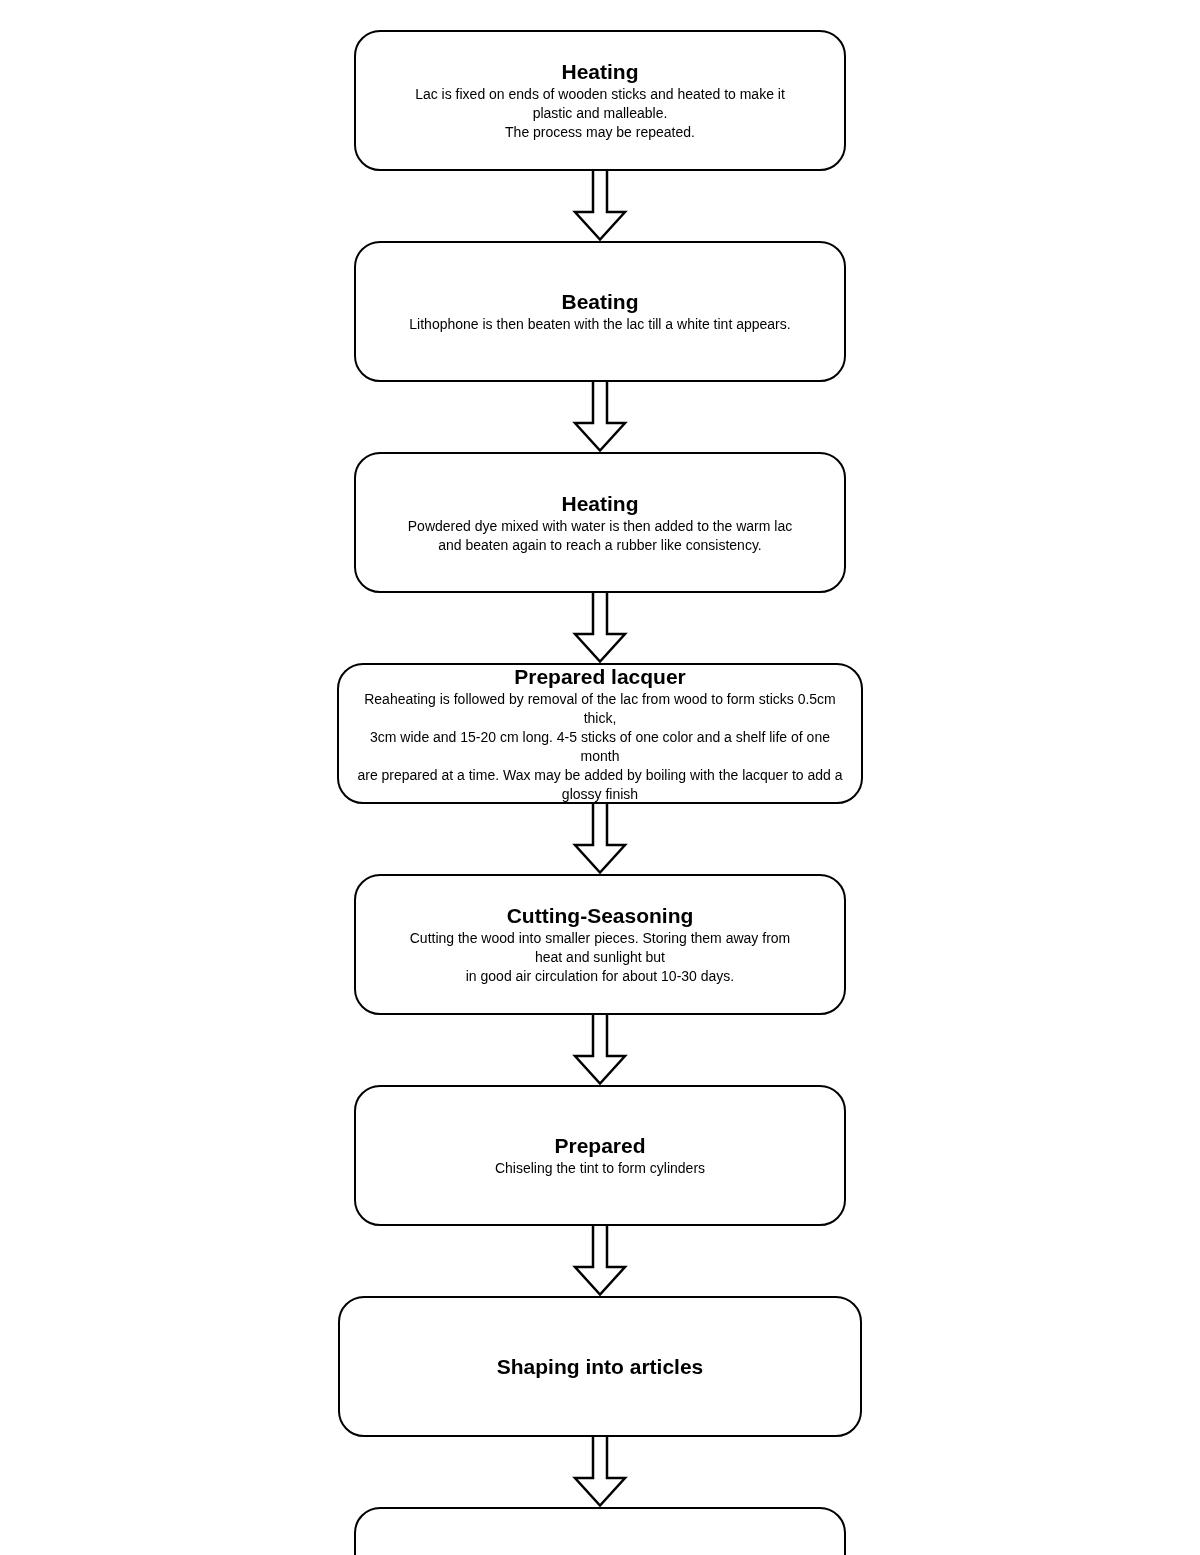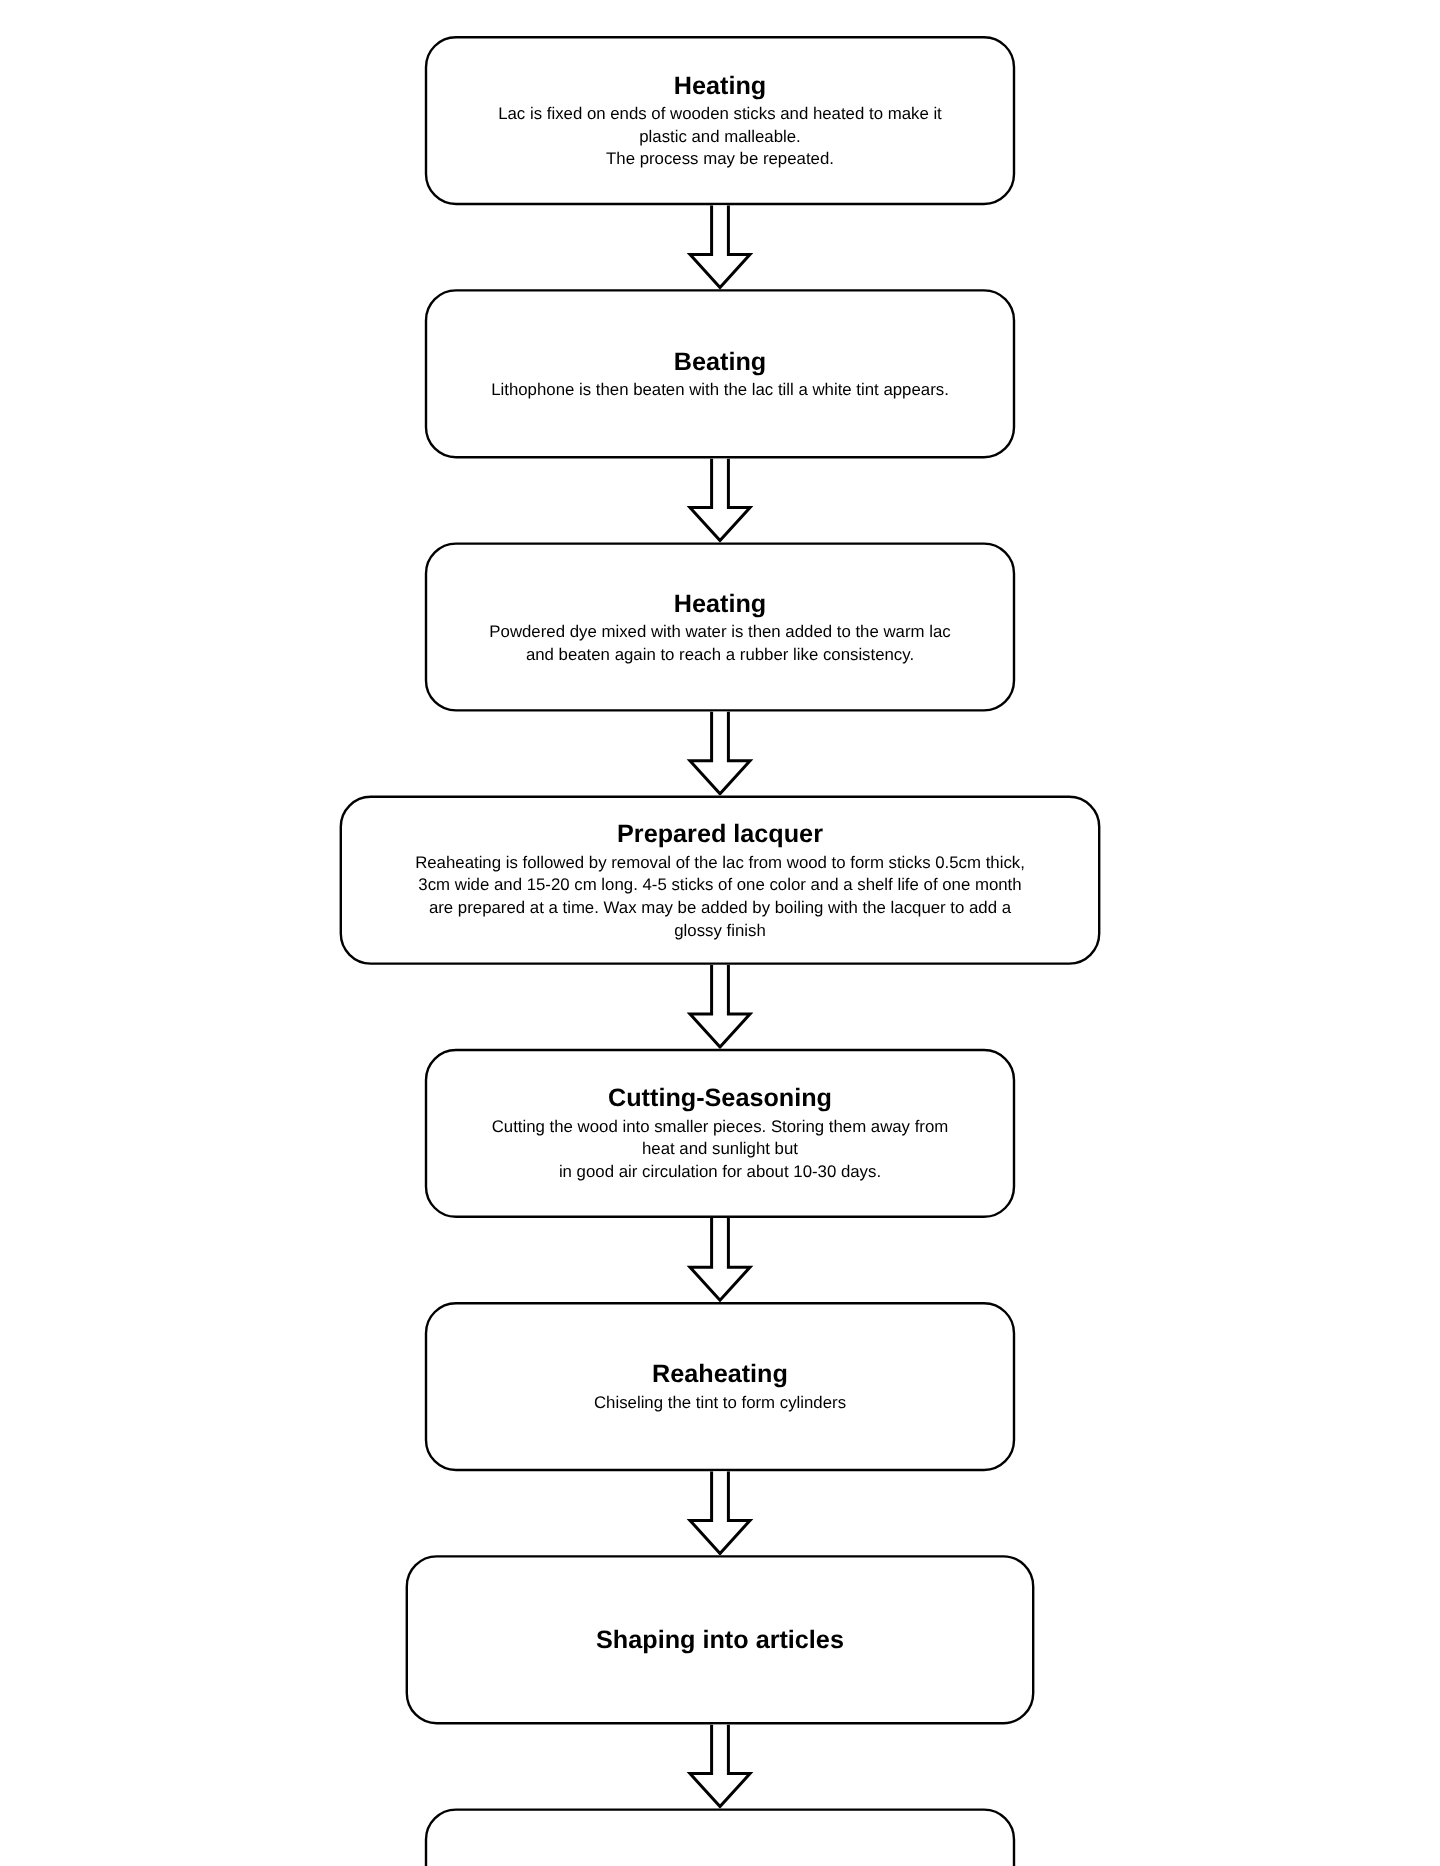--- a/index.html
+++ b/index.html
@@ -29,21 +29,21 @@
     border-radius: 26px;
     background: #ffffff;
     display: flex;
     flex-direction: column;
     align-items: center;
     justify-content: center;
     padding: 8px 12px;
     flex: 0 0 auto;
   }
   .w-std  { width: 492px; }
-  .w-wide { width: 634px; }
+  .w-wide { width: 526px; }
   .w-med  { width: 524px; }
   .box-title {
     font-size: 21px;
     font-weight: bold;
     line-height: 25px;
     text-align: center;
     white-space: pre-line;
   }
   .box-desc {
     font-size: 14px;
@@ -123,21 +123,21 @@
 in good air circulation for about 10-30 days.</div>
   </div>
 
   <div class="arrow">
     <svg width="56" height="70" viewBox="0 0 56 70">
         <path d="M21 0 L21 41 L3 41 L28 68.5 L53 41 L35 41 L35 0" fill="#ffffff" stroke="#000000" stroke-width="2.5"></path>
       </svg>
   </div>
 
   <div class="box w-std">
-    <div class="box-title">Reaheating</div>
+    <div class="box-title">Prepared</div>
     <div class="box-desc">Chiseling the tint to form cylinders</div>
   </div>
 
   <div class="arrow">
     <svg width="56" height="70" viewBox="0 0 56 70">
         <path d="M21 0 L21 41 L3 41 L28 68.5 L53 41 L35 41 L35 0" fill="#ffffff" stroke="#000000" stroke-width="2.5"></path>
       </svg>
   </div>
 
   <div class="box w-med">

